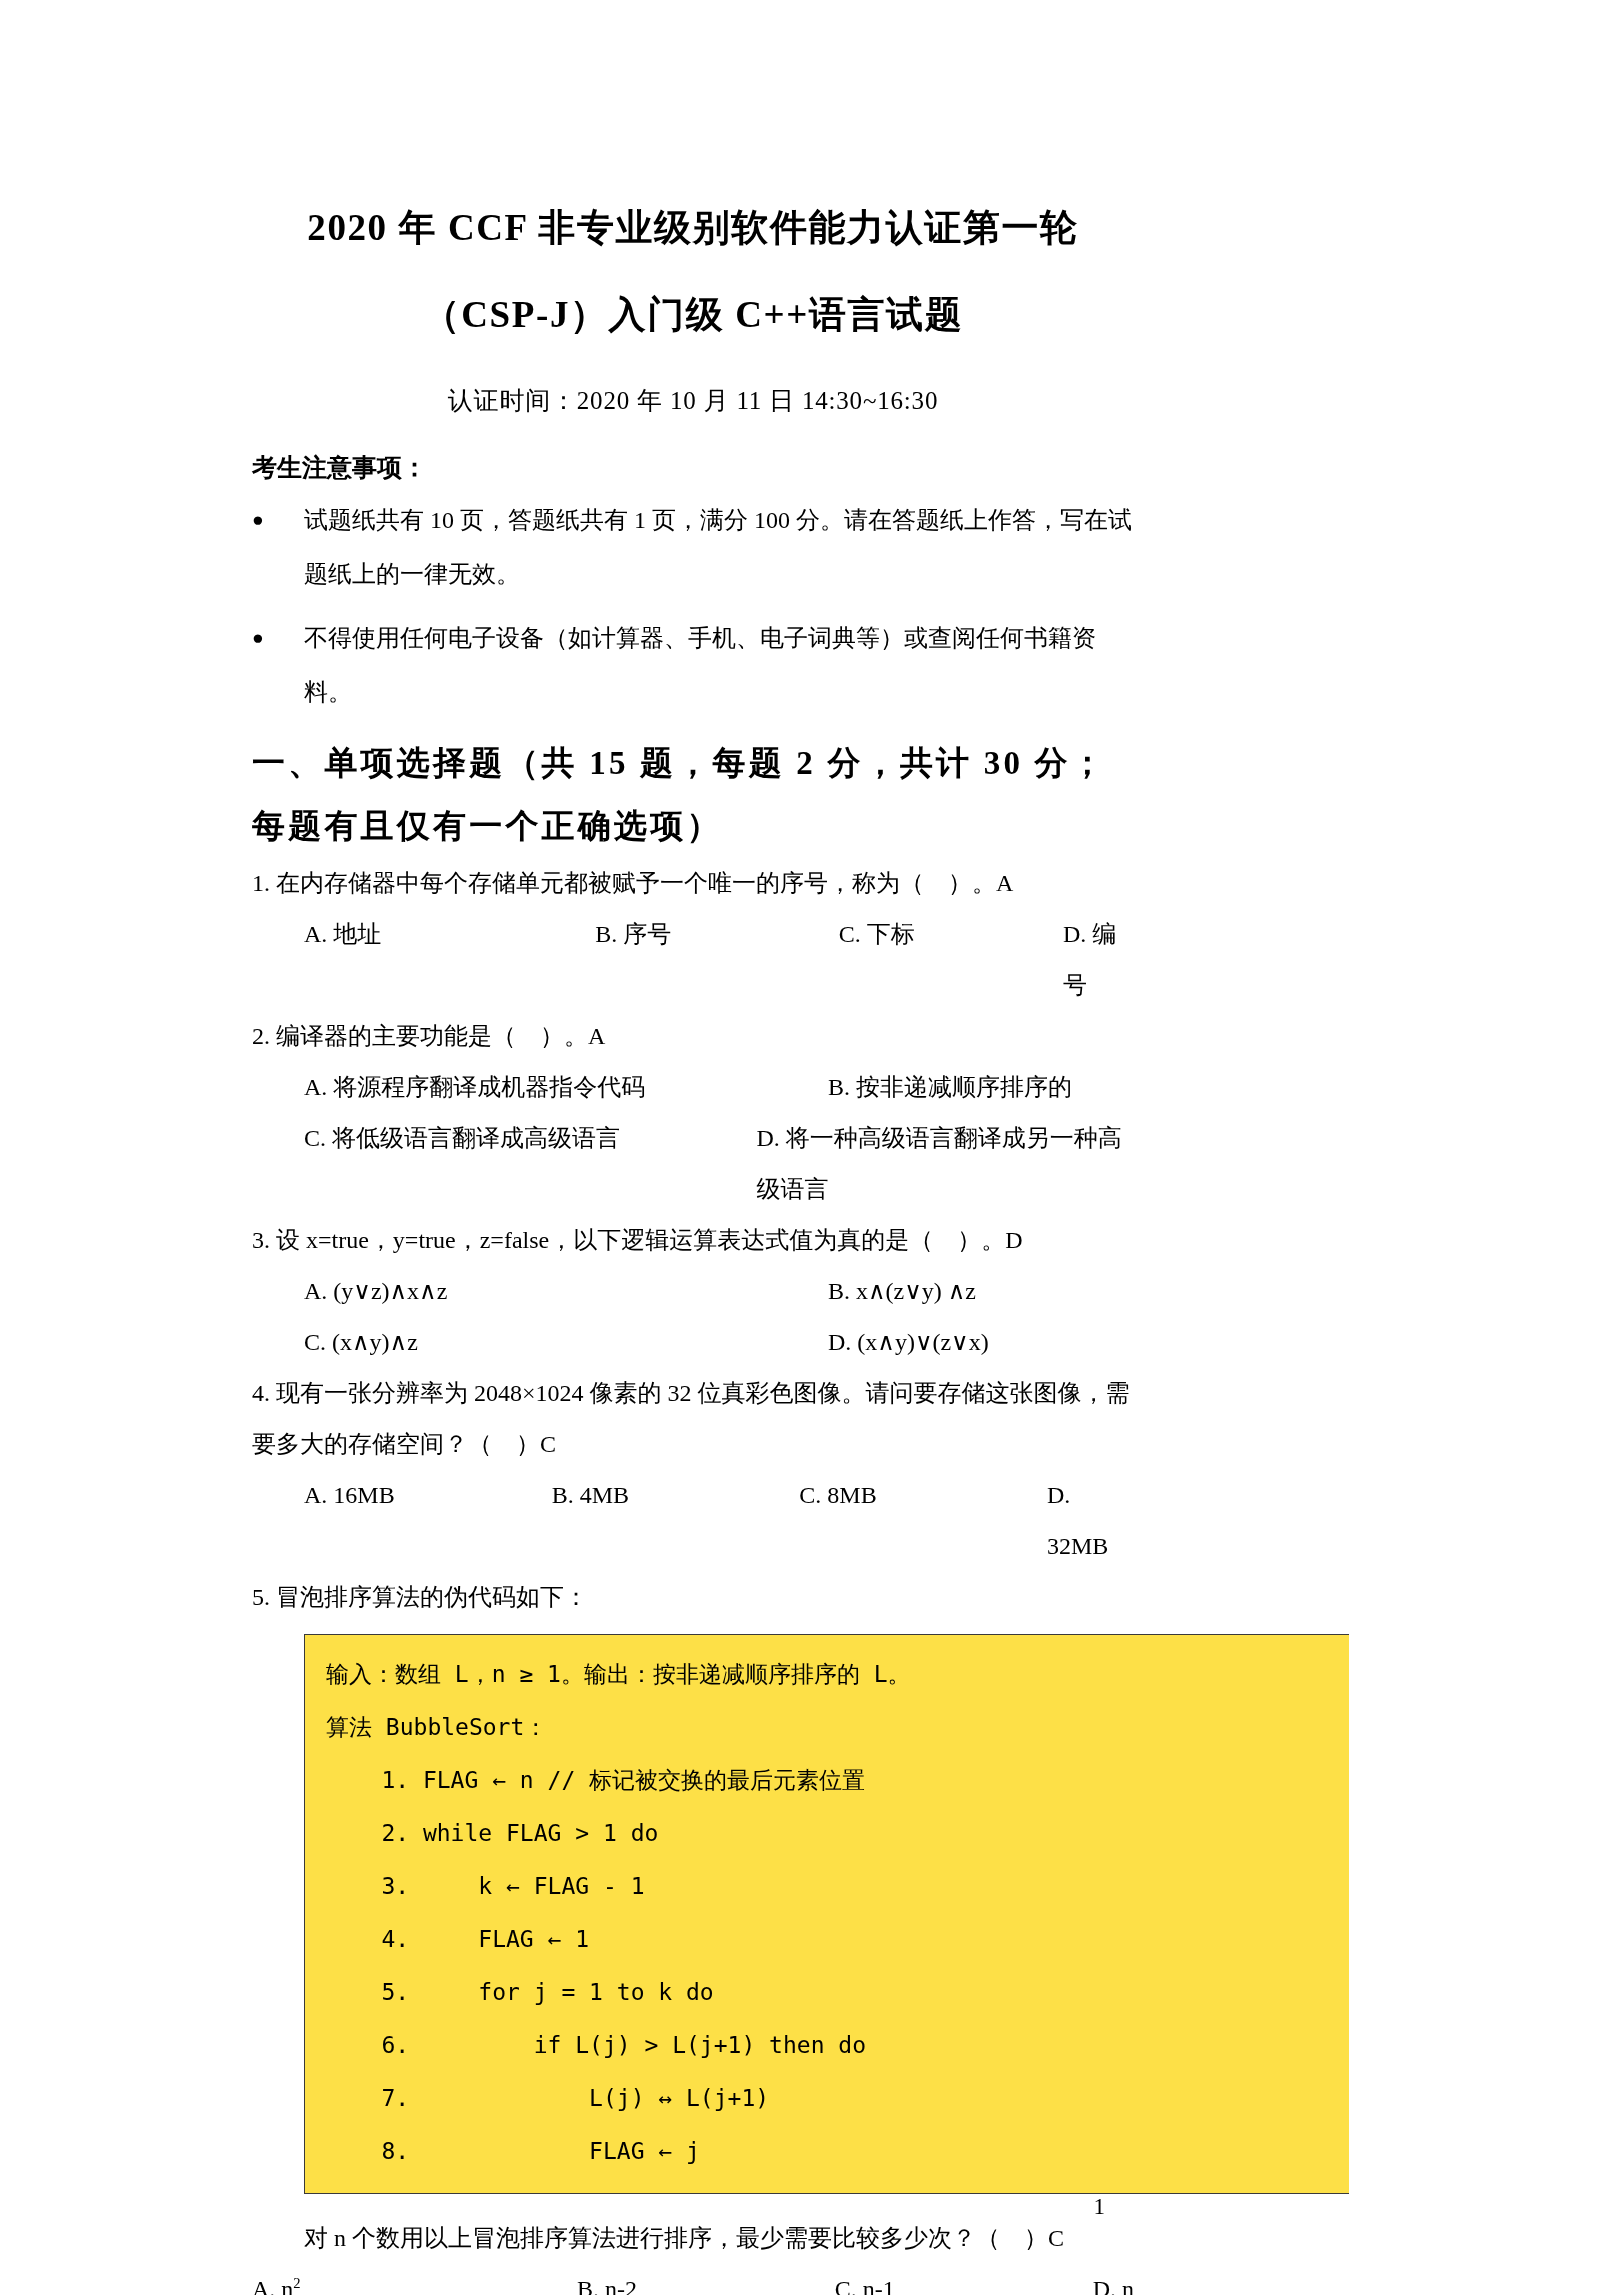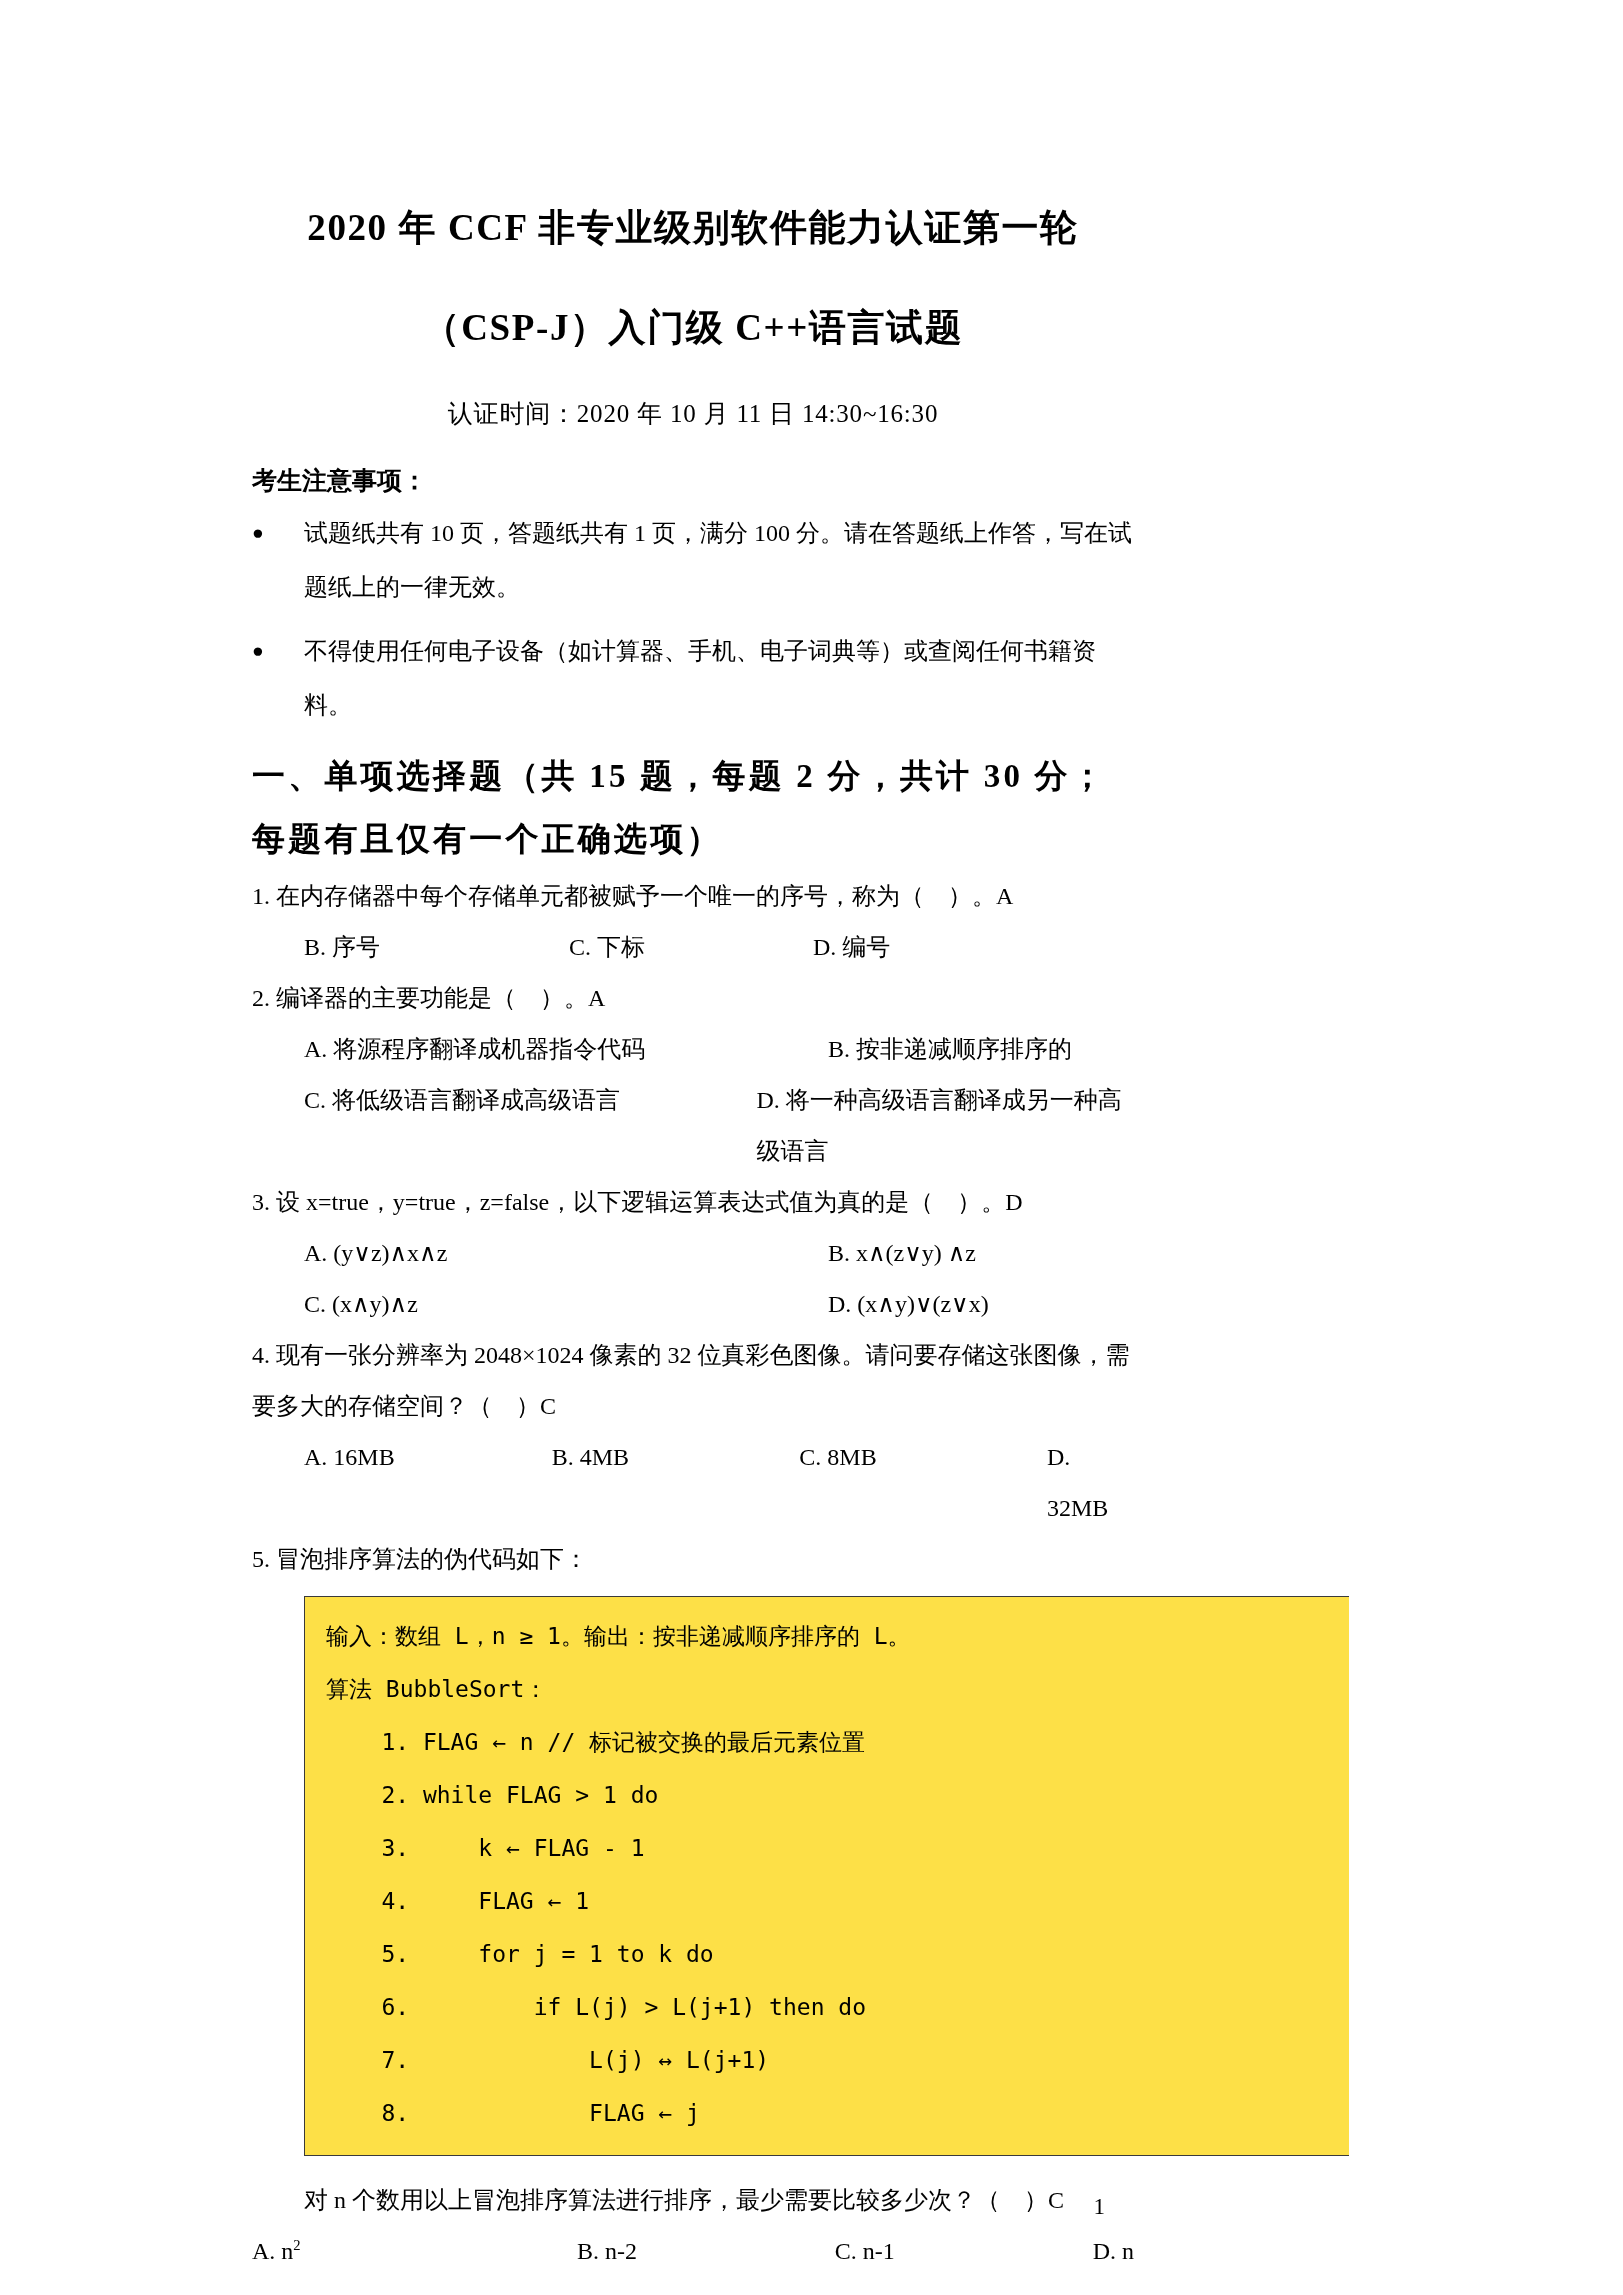--- a/index.html
+++ b/index.html
@@ -18,21 +18,21 @@
     box-sizing: border-box;
     overflow: hidden;
   }
   .title {
     font-size: 37px;
     font-weight: 700;
     text-align: center;
     line-height: 1.25;
     letter-spacing: 1.6px;
   }
-  .title2 { margin-top: 54px; }
+  .title2 { margin-top: 41px; }
   .time {
     font-size: 25px;
     text-align: center;
     margin-top: 45px;
     letter-spacing: 0.8px;
   }
   .notice-head {
     font-size: 25px;
     font-weight: 700;
     margin-top: 34px;
@@ -128,20 +128,21 @@
   </div>
   <div class="bullet-row">
     <span class="bullet-glyph">●</span>
     <span class="bullet-text">不得使用任何电子设备（如计算器、手机、电子词典等）或查阅任何书籍资料。</span>
   </div>
 
   <div class="section-head">一、单项选择题（共 15 题，每题 2 分，共计 30 分；每题有且仅有一个正确选项）</div>
 
   <div class="q-line">1. 在内存储器中每个存储单元都被赋予一个唯一的序号，称为（    ）。A</div>
   <div class="opts">
+    <span class="w1">A. 地址</span>
     <span class="w2">B. 序号</span>
     <span class="w3">C. 下标</span>
     <span>D. 编号</span>
   </div>
 
   <div class="q-line">2. 编译器的主要功能是（    ）。A</div>
   <div class="opts opts2">
     <span class="c1">A. 将源程序翻译成机器指令代码</span>
     <span>B. 按非递减顺序排序的</span>
   </div>

